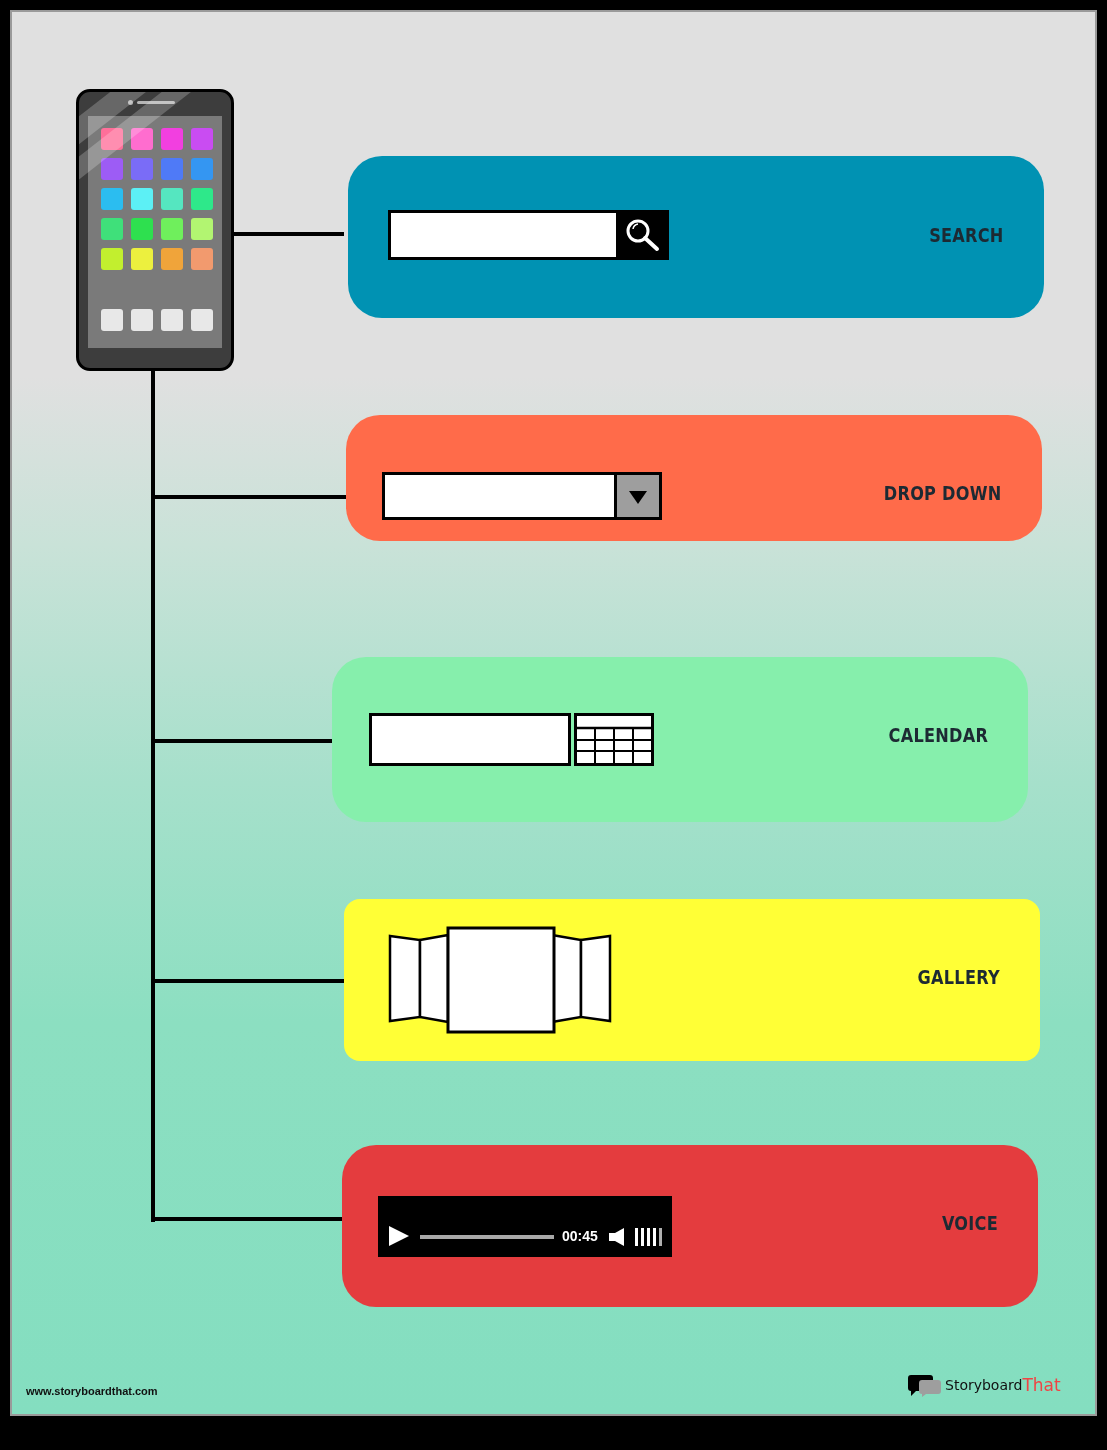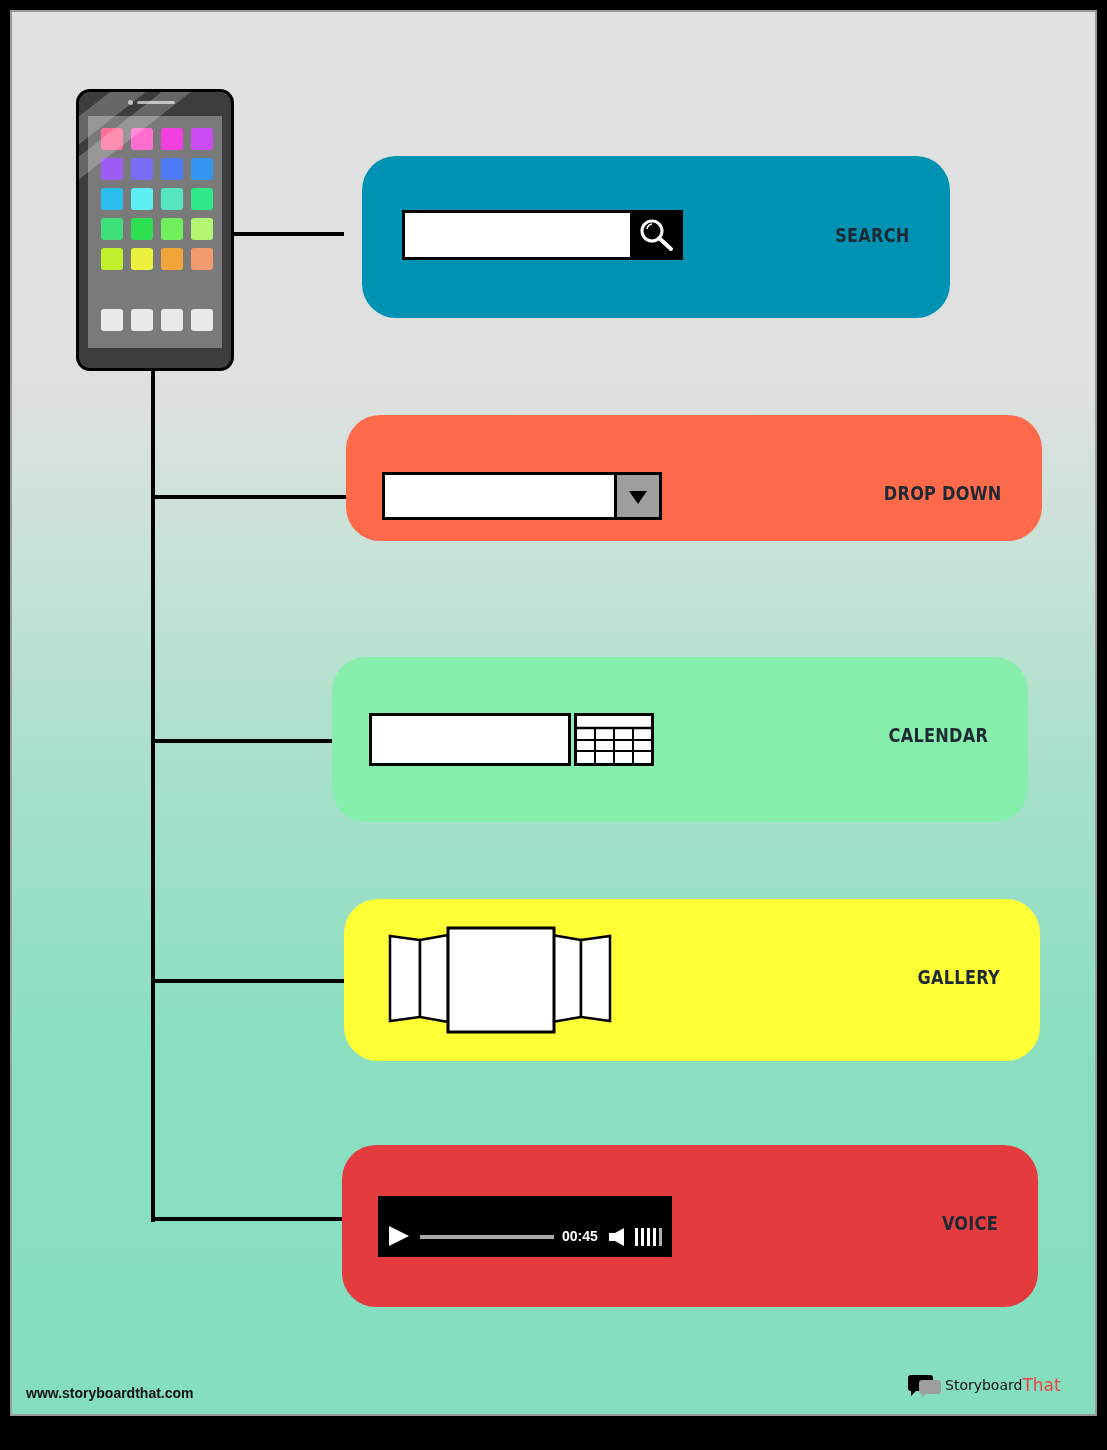--- a/index.html
+++ b/index.html
@@ -48,21 +48,21 @@
   .cal-input { position: absolute; border: 3px solid #000; background: #fff; }
   .cal-grid { position: absolute; border: 3px solid #000; background: #fff; }
 
   
   .gal { position: absolute; }
 
   
   .player { position: absolute; background: #000; }
   .player .time { position: absolute; color: #fff; font-family: "Liberation Sans", sans-serif; font-weight: bold; font-size: 14px; }
 
-  .footer-url { position: absolute; left: 26px; top: 1385px; font-family: "Liberation Sans", sans-serif; font-weight: bold; font-size: 14px; color: #111; }
+  .footer-url { position: absolute; left: 26px; top: 1385px; font-family: "Liberation Sans", sans-serif; font-weight: bold; font-size: 11px; color: #111; }
   .brand { position: absolute; left: 908px; top: 1373px; display: flex; align-items: center; }
   .brand .story { font-family: "DejaVu Sans", sans-serif; font-size: 14px; color: #111; }
   .brand .that { font-family: "DejaVu Sans", sans-serif; font-size: 17px; color: #ef4444; }
 </style>
 </head>
 <body>
 
 <div class="page"></div>
 
 <div class="line" style="left:232px; top:232px; width:112px; height:4px;"></div>
@@ -98,21 +98,21 @@
       <div class="app" style="left: 103px; top: 132px; background: rgb(242, 154, 110);"></div>
       <div class="app" style="left: 13px; top: 193px; background: rgb(232, 232, 232);"></div>
       <div class="app" style="left: 43px; top: 193px; background: rgb(232, 232, 232);"></div>
       <div class="app" style="left: 73px; top: 193px; background: rgb(232, 232, 232);"></div>
       <div class="app" style="left: 103px; top: 193px; background: rgb(232, 232, 232);"></div>
     </div>
   <div class="glare" style="left:-20px; top:40px; width:330px; height:22px;"></div>
   <div class="glare" style="left:-30px; top:88px; width:330px; height:18px;"></div>
 </div>
 
-<div class="card" style="left:362px; top:156px; width:588px; height:162px; background:#0092b3;">
+<div class="card" style="left:348px; top:156px; width:696px; height:162px; background:#0092b3;">
   <div class="search-box" style="left:40px; top:54px; width:232px; height:50px;"></div>
   <div class="search-btn" style="left:268px; top:54px; width:53px; height:50px;">
     <svg width="53" height="50" viewBox="0 0 53 50">
       <circle cx="22" cy="21" r="10" fill="none" stroke="#fff" stroke-width="3"></circle>
       <path d="M17 19 a6 6 0 0 1 5 -5" fill="none" stroke="#fff" stroke-width="1.5"></path>
       <line x1="29" y1="28" x2="41" y2="39" stroke="#fff" stroke-width="4" stroke-linecap="round"></line>
     </svg>
   </div>
   <div class="card-label" style="right:40px; top:68px;">SEARCH</div>
 </div>
@@ -135,21 +135,21 @@
       <line x1="0" y1="24" x2="74" y2="24" stroke="#000" stroke-width="2"></line>
       <line x1="0" y1="35" x2="74" y2="35" stroke="#000" stroke-width="2"></line>
       <line x1="18" y1="12" x2="18" y2="47" stroke="#000" stroke-width="2"></line>
       <line x1="37" y1="12" x2="37" y2="47" stroke="#000" stroke-width="2"></line>
       <line x1="56" y1="12" x2="56" y2="47" stroke="#000" stroke-width="2"></line>
     </svg>
   </div>
   <div class="card-label" style="right:40px; top:67px;">CALENDAR</div>
 </div>
 
-<div class="card" style="left:344px; top:899px; width:696px; height:162px; background:#ffff36;">
+<div class="card" style="left:344px; top:899px; width:696px; height:162px; background:#ffff36;border-radius:16px;">
   <svg class="gal" style="left:44px; top:26px;" width="226" height="110" viewBox="0 0 226 110">
     <polygon points="2,11 32,15 32,92 2,96" fill="#fff" stroke="#000" stroke-width="2.5"></polygon>
     <polygon points="32,15 60,10 60,97 32,92" fill="#fff" stroke="#000" stroke-width="2.5"></polygon>
     <polygon points="164,10 193,15 193,92 164,97" fill="#fff" stroke="#000" stroke-width="2.5"></polygon>
     <polygon points="193,15 222,11 222,96 193,92" fill="#fff" stroke="#000" stroke-width="2.5"></polygon>
     <rect x="60" y="3" width="106" height="104" fill="#fff" stroke="#000" stroke-width="3"></rect>
   </svg>
   <div class="card-label" style="right:40px; top:67px;">GALLERY</div>
 </div>
 

